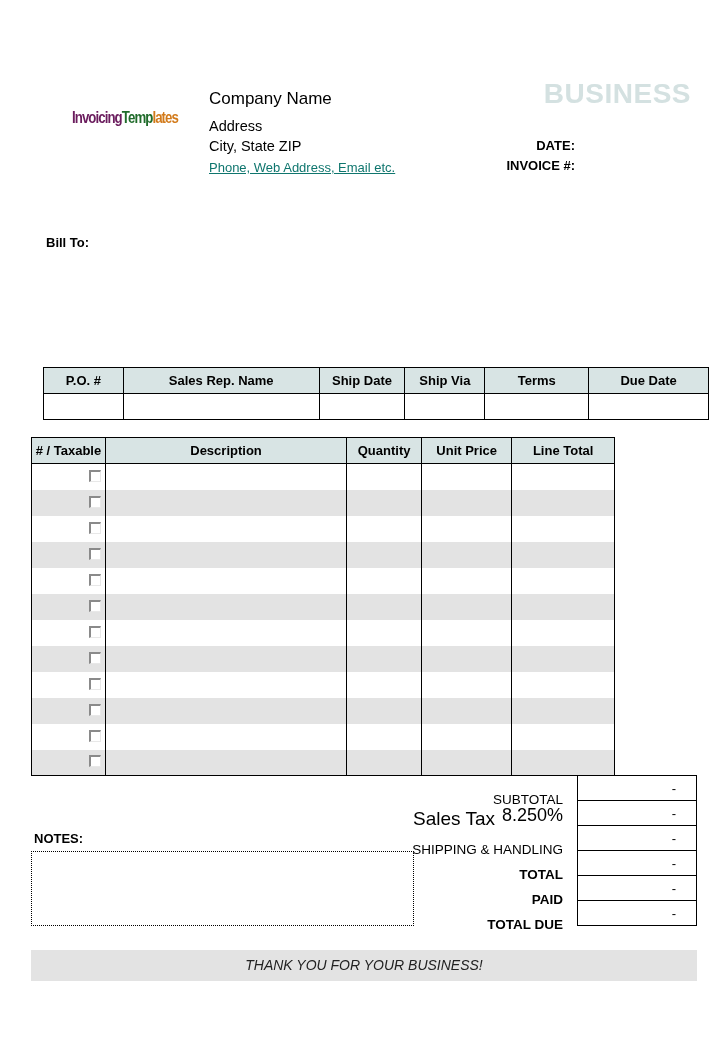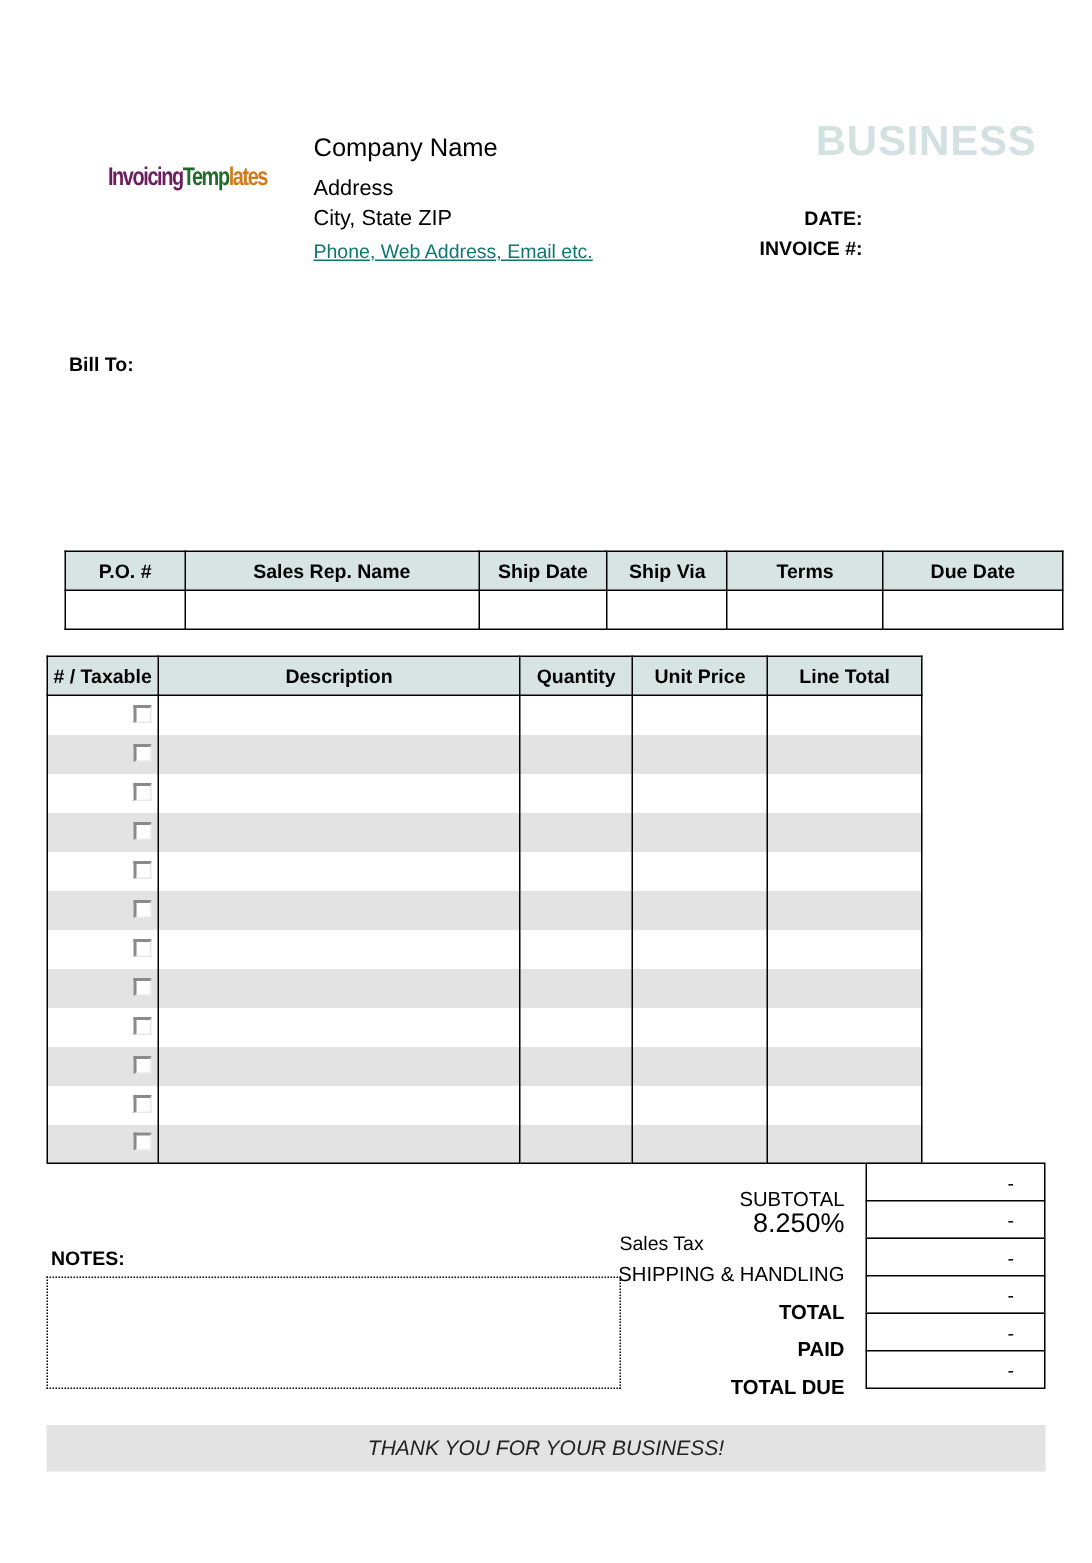--- a/index.html
+++ b/index.html
@@ -25,21 +25,21 @@
   .items-table td { height: 26px; }
   .items-table tr.stripe td { background: #e3e3e3; }
   .items-table td.tax { text-align: right; padding-right: 4px; }
   .chk { display: inline-block; width: 12px; height: 12px; border-top: 2px solid #8a8a8a; border-left: 2px solid #8a8a8a; border-right: 1px solid #e8e8e8; border-bottom: 1px solid #e8e8e8; background: #fff; vertical-align: middle; margin-top: -4px; }
 
   .totals { position: absolute; left: 400px; top: 775px; width: 297px; }
   .trow { position: relative; height: 25px; }
   .tlabel { position: absolute; right: 134px; top: 5px; font-size: 13.5px; white-space: nowrap; margin-top: 12px; }
   .tlabel.bold { font-weight: bold; }
   .trate { position: absolute; right: 134px; top: 5px; font-size: 18px; }
-  .tname2 { position: absolute; left: 13px; top: 21px; font-size: 13px; }
+  .tname2 { position: absolute; left: 13px; top: 8px; font-size: 19px; }
   .tval { position: absolute; right: 0; top: 0; width: 120px; height: 26px; border: 1px solid #000; text-align: right; padding-right: 20px; padding-top: 5px; font-size: 13px; background: #fff; }
   .notes-label { left: 34px; top: 831px; font-size: 13px; font-weight: bold; }
   .notes-box { left: 31px; top: 851px; width: 383px; height: 75px; border: 1px dotted #000; }
   .thanks { left: 31px; top: 950px; width: 666px; height: 31px; background: #e3e3e3; text-align: center; font-style: italic; font-size: 14px; line-height: 31px; color: #222; }
 </style>
 </head>
 <body>
 
 <div class="abs logo">
   <span class="l1">Invoicing</span><span class="l2">Temp</span><span class="l3">lates</span>

